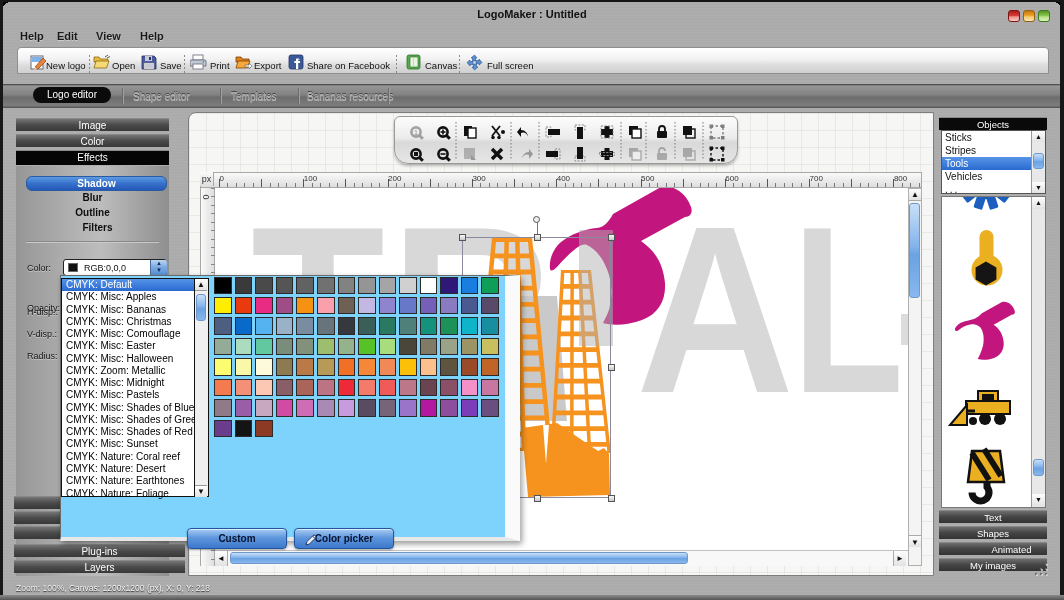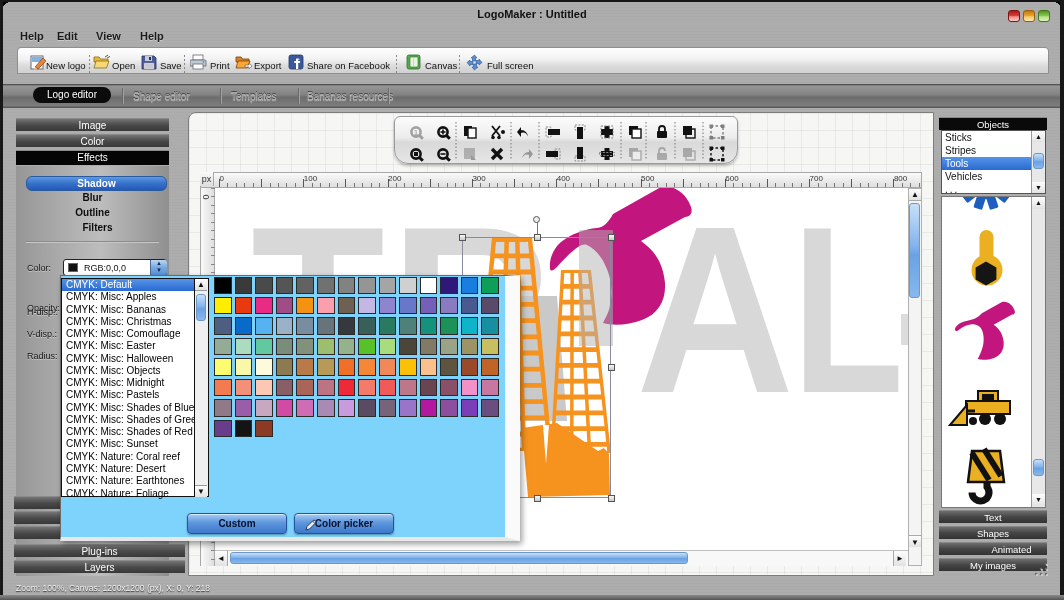--- a/index.html
+++ b/index.html
@@ -58,21 +58,21 @@
  background:linear-gradient(180deg,#c8e0f8,#84b4ec 45%,#6aa2e2 55%,#88b8ee);}
 
 #popup{left:60px;top:275px;width:460px;height:266px;background:#7dd3fc;border:1px solid #6a6a6a;
  border-right:15px solid #fafafa;border-bottom:4px solid #e8e8e8;box-shadow:2px 3px 6px rgba(0,0,0,.4);}
 #plist{left:0;top:2px;width:134px;height:219px;background:#fff;border:1px solid #111;font-size:10px;color:#000;}
 #plsb{left:134px;top:2px;width:14px;height:219px;background:#f0f0f0;border:1px solid #111;border-left:none;}
 #pal{left:150px;top:0;width:293px;height:222px;}
 #pal i{position:absolute;width:17.6px;height:17.5px;border:1px solid #2a2a2a;}
 #plist div{height:12.28px;line-height:12.4px;padding-left:4px;white-space:nowrap;overflow:hidden;}
 #plist div.sel{background:linear-gradient(180deg,#5694e8,#2a6ad0);color:#fff;}
-#pbbar{left:0;top:220px;width:443px;height:39px;}
+#pbbar{left:0;top:235px;width:443px;height:39px;}
 .pbtn{position:absolute;top:17px;height:21px;line-height:20px;border:1px solid #24549c;border-radius:4px;
  background:linear-gradient(180deg,#a8cdf4,#5f97dd 45%,#3c78cc);box-shadow:inset 0 1px 0 #d8ecff,0 1px 2px rgba(0,0,0,.35);
  color:#04122e;font-weight:bold;font-size:10px;text-align:center;}
 
 .rhead{position:absolute;left:939px;width:108px;height:13px;color:#fff;font-size:9.5px;text-align:center;line-height:13px;
  background:linear-gradient(180deg,#6e6e6e,#444 50%,#333);border-top:1px solid #888;}
 #rlist{left:941px;top:130px;width:105px;height:64px;background:#fff;border:1px solid #555;font-size:10px;}
 .rrow{height:13px;line-height:13px;padding-left:3px;color:#111;}
 #ricons{left:941px;top:196px;width:105px;height:312px;background:#fff;border:1px solid #777;}
 #statusbar{left:16px;top:583px;font-size:8.5px;color:#f6f6f6;text-shadow:0 1px 1px #2a2a2a;}
@@ -377,21 +377,21 @@
 
 <div class="abs" id="popup">
   <div class="abs" id="plist">
       <div class="sel">CMYK: Default</div>
       <div>CMYK: Misc: Apples</div>
       <div>CMYK: Misc: Bananas</div>
       <div>CMYK: Misc: Christmas</div>
       <div>CMYK: Misc: Comouflage</div>
       <div>CMYK: Misc: Easter</div>
       <div>CMYK: Misc: Halloween</div>
-      <div>CMYK: Misc: Objects</div>
+      <div>CMYK: Zoom: Metallic</div>
       <div>CMYK: Misc: Midnight</div>
       <div>CMYK: Misc: Pastels</div>
       <div>CMYK: Misc: Shades of Blue</div>
       <div>CMYK: Misc: Shades of Green</div>
       <div>CMYK: Misc: Shades of Red</div>
       <div>CMYK: Misc: Sunset</div>
       <div>CMYK: Nature: Coral reef</div>
       <div>CMYK: Nature: Desert</div>
       <div>CMYK: Nature: Earthtones</div>
       <div>CMYK: Nature: Foliage</div>

